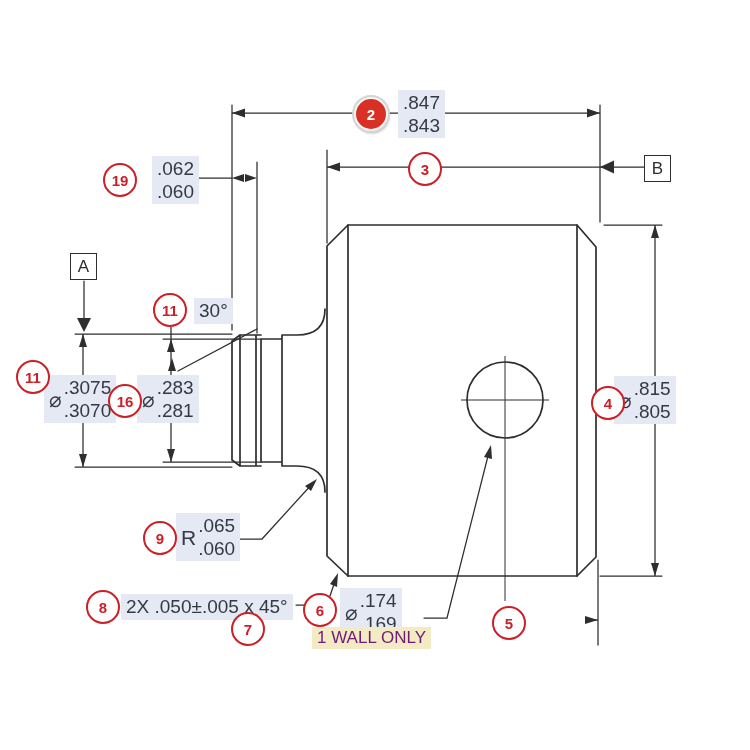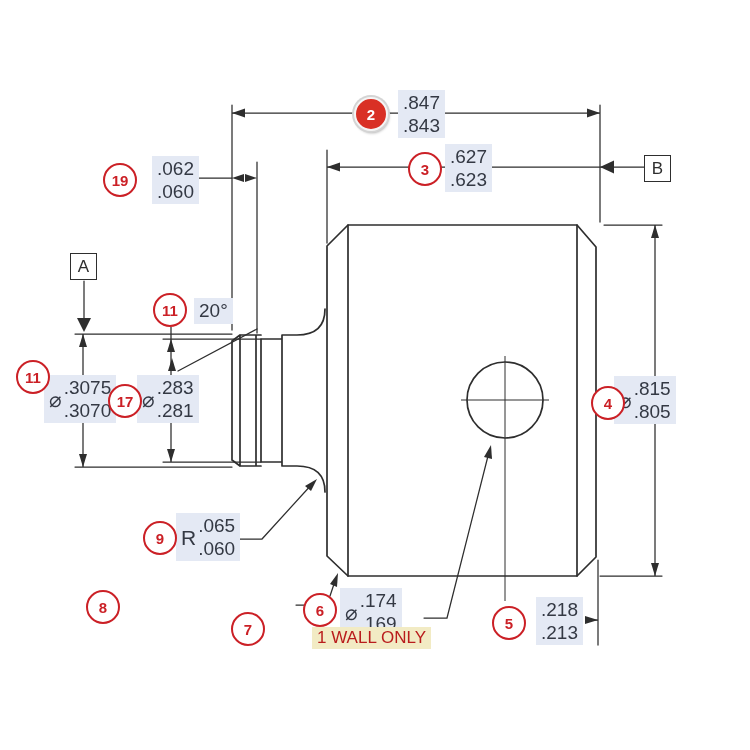--- a/index.html
+++ b/index.html
@@ -29,21 +29,21 @@
   .balloon{position:absolute;width:30px;height:30px;border:2px solid var(--balloon-red);
            border-radius:50%;background:#fff;color:var(--balloon-red);
            font-size:15px;font-weight:bold;display:flex;align-items:center;justify-content:center;}
   .balloon.filled{background:var(--balloon-red-fill);color:#fff;border:2px solid #f5f5f5;
            box-shadow:0 0 0 2px #d4d4d4,1px 2px 3px rgba(0,0,0,.35);}
 
   .datum{position:absolute;width:25px;height:25px;border:1.6px solid var(--line);
          background:#fff;color:var(--line);font-size:17px;
          display:flex;align-items:center;justify-content:center;}
 
-  .note{position:absolute;background:var(--note-bg);color:#b91c1c;font-size:17px;
+  .note{position:absolute;background:var(--note-bg);color:#701a75;font-size:17px;
         padding:1px 5px;white-space:nowrap;}
 </style>
 </head>
 <body>
 
 <div id="canvas">
 
   <svg id="linework" width="750" height="750" viewBox="0 0 750 750">
 
     <g>
@@ -121,36 +121,30 @@
   <div class="datum" style="left:70px;top:253px">A</div>
   <div class="datum" style="left:644px;top:155px">B</div>
 
   <div class="dim" style="left:398px;top:90px">
     <span class="stack">
       <span>.847</span>
       <span>.843</span>
     </span>
   </div>
 
-  <div class="dim" style="left:445px;top:144px">
-    <span class="stack">
-      <span>.627</span>
-      <span>.623</span>
-    </span>
-  </div>
 
   <div class="dim" style="left:152px;top:156px">
     <span class="stack">
       <span>.062</span>
       <span>.060</span>
     </span>
   </div>
 
   <div class="dim single" style="left:194px;top:298px">
-    <span>20°</span>
+    <span>30°</span>
   </div>
 
   <div class="dim" style="left:44px;top:375px">
     <span class="prefix">⌀</span>
     <span class="stack">
       <span>.3075</span>
       <span>.3070</span>
     </span>
   </div>
 
@@ -171,44 +165,41 @@
   </div>
 
   <div class="dim" style="left:176px;top:513px">
     <span class="prefix">R</span>
     <span class="stack">
       <span>.065</span>
       <span>.060</span>
     </span>
   </div>
 
+  <div class="dim single" style="left:121px;top:594px">
+    <span>2X .050±.005 x 45°</span>
+  </div>
 
   <div class="dim" style="left:340px;top:588px">
     <span class="prefix">⌀</span>
     <span class="stack">
       <span>.174</span>
       <span>.169</span>
     </span>
   </div>
 
   <div class="note" style="left:312px;top:627px">1 WALL ONLY</div>
 
-  <div class="dim" style="left:536px;top:597px">
-    <span class="stack">
-      <span>.218</span>
-      <span>.213</span>
-    </span>
-  </div>
 
   <div class="balloon filled" style="left:354px;top:97px">2</div>
   <div class="balloon" style="left:408px;top:152px">3</div>
   <div class="balloon" style="left:591px;top:386px">4</div>
   <div class="balloon" style="left:492px;top:606px">5</div>
   <div class="balloon" style="left:303px;top:593px">6</div>
   <div class="balloon" style="left:231px;top:612px">7</div>
   <div class="balloon" style="left:86px;top:590px">8</div>
   <div class="balloon" style="left:143px;top:521px">9</div>
-  <div class="balloon" style="left:108px;top:384px">17</div>
+  <div class="balloon" style="left:108px;top:384px">16</div>
   <div class="balloon" style="left:16px;top:360px">11</div>
   <div class="balloon" style="left:153px;top:293px">11</div>
   <div class="balloon" style="left:103px;top:163px">19</div>
 
 </div>
 
 </body></html>

